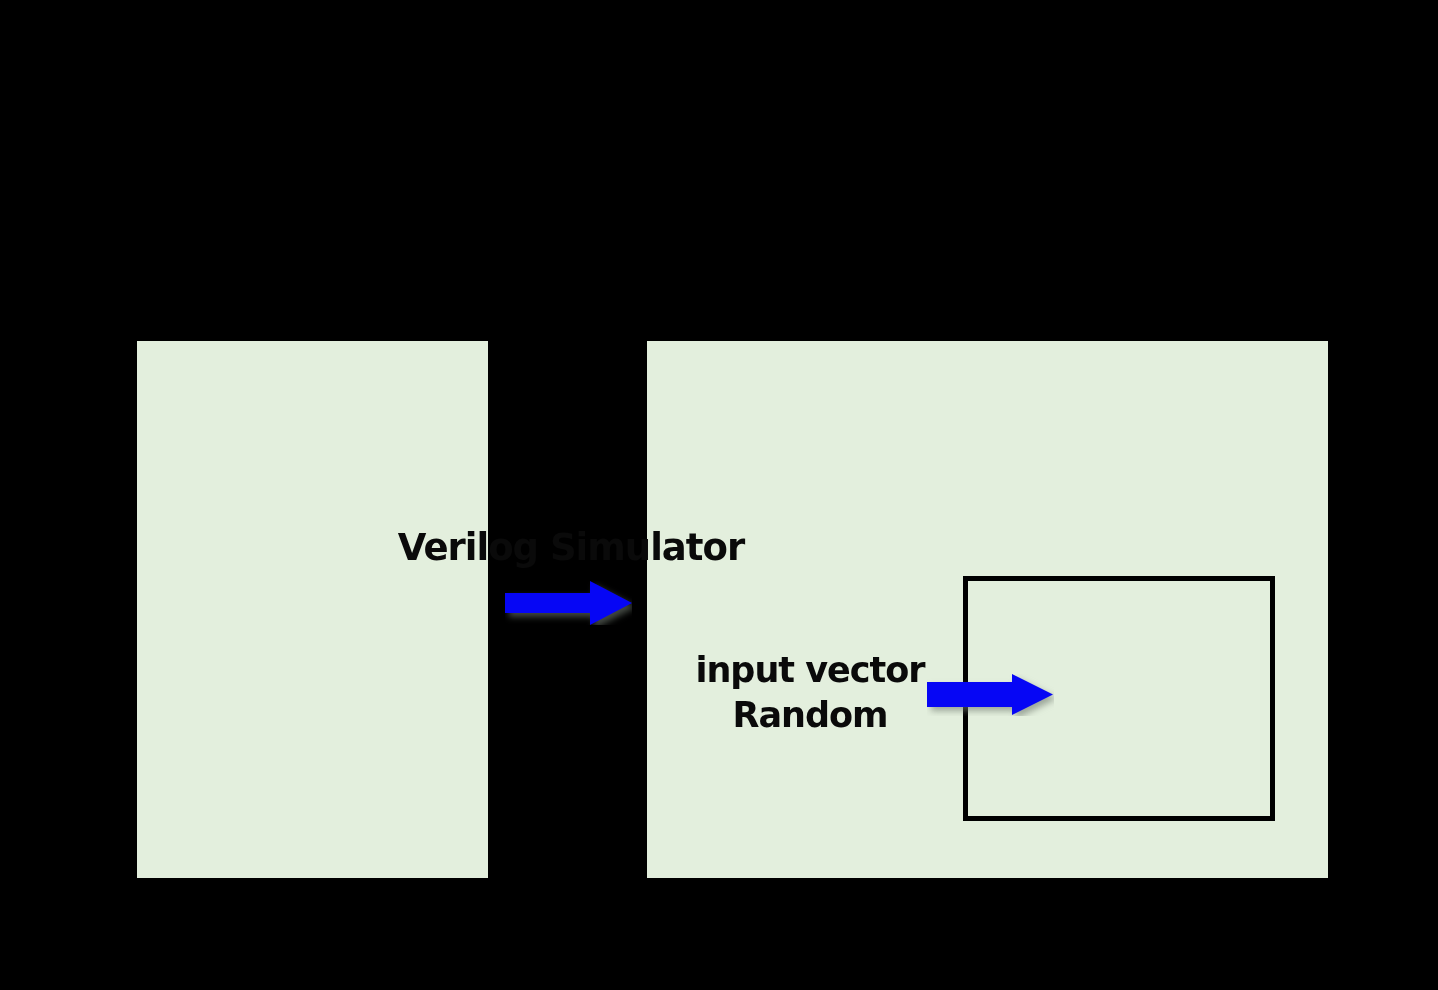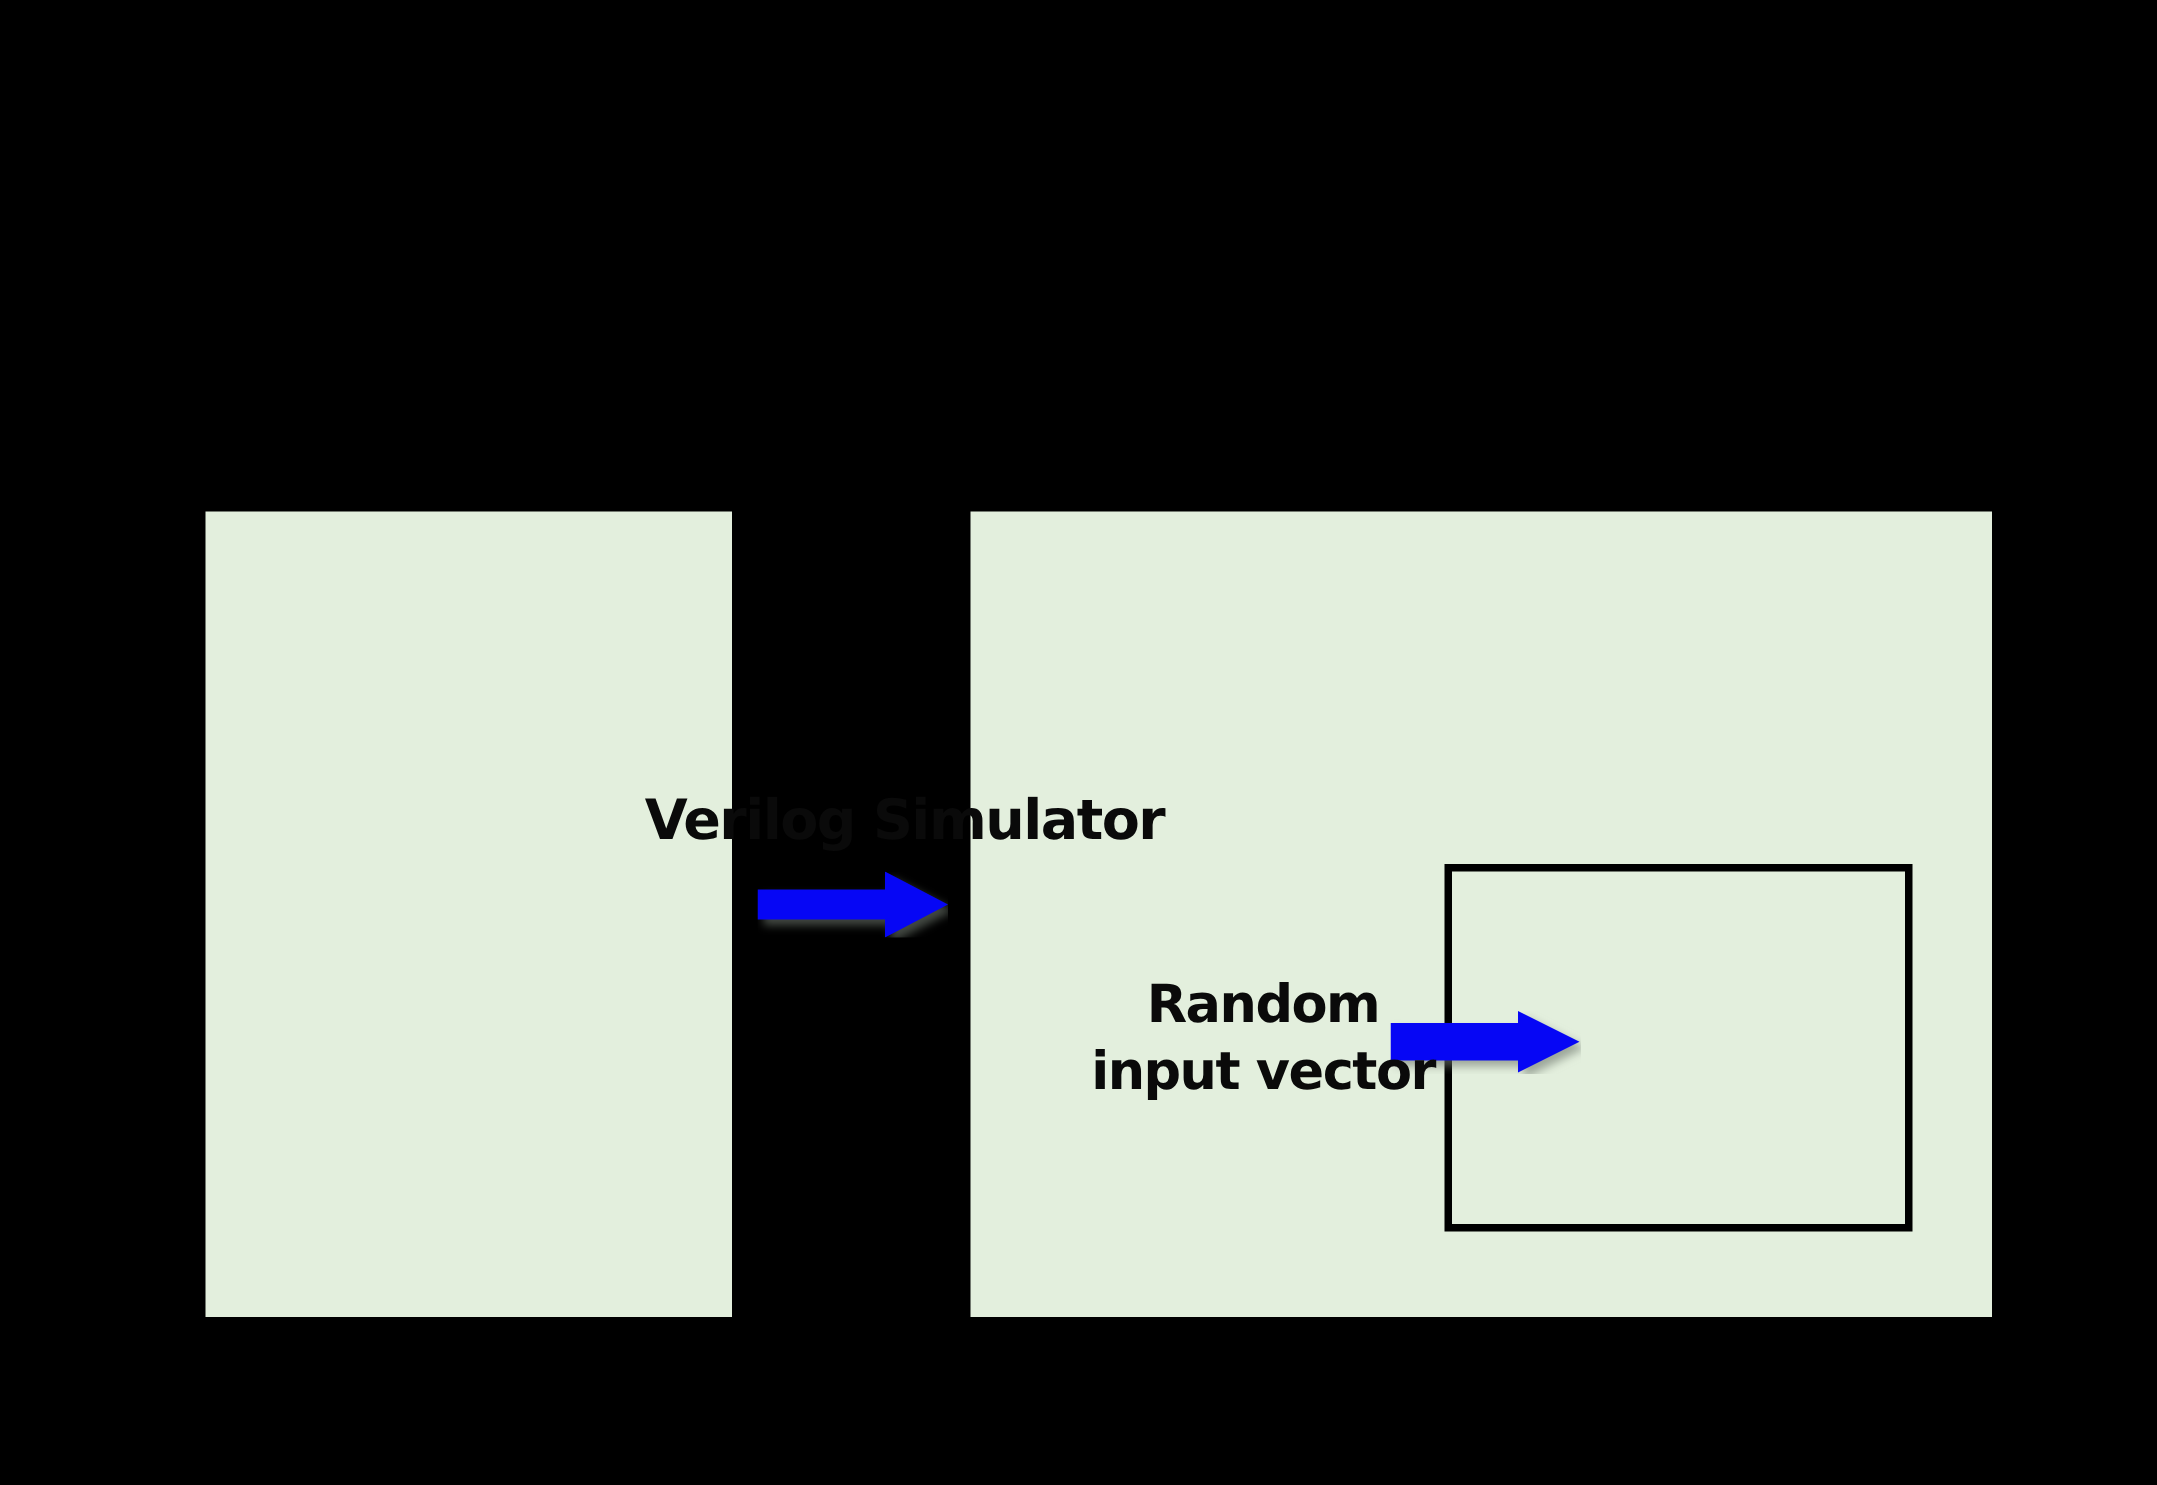--- a/index.html
+++ b/index.html
@@ -43,21 +43,20 @@
     z-index: 3;
   }
   .diagram-label {
     position: absolute;
     transform: translate(-50%, -50%);
     color: #0a0a0a;
     font-weight: bold;
     white-space: nowrap;
     z-index: 6;
     letter-spacing: -1px;
-    margin-left: 32px;
   }
   .label-simulator {
     left: 571px;
     top: 547px;
     font-size: 37px;
   }
   .label-dut {
     left: 1118px;
     top: 544px;
     font-size: 37px;
@@ -94,22 +93,22 @@
       <polygon class="arrow-fill arrow-shadow" points="0,12 85,12 85,0 127,22 85,44 85,32 0,32"></polygon>
     </svg>
   </div>
 
   <div class="diagram-label label-simulator">Verilog Simulator</div>
 
   <div class="dut-box"></div>
 
 
   <div class="diagram-label label-random">
+    <div>input vector</div>
     <div>Random</div>
-    <div>input vector</div>
   </div>
 
   <div class="flow-arrow" style="left:927px; top:674px;">
     <svg width="127" height="42" viewBox="0 0 127 42">
       <polygon class="arrow-fill arrow-shadow" points="0,8 85,8 85,0 126,20.5 85,41 85,33 0,33"></polygon>
     </svg>
   </div>
 
 </div>
 

